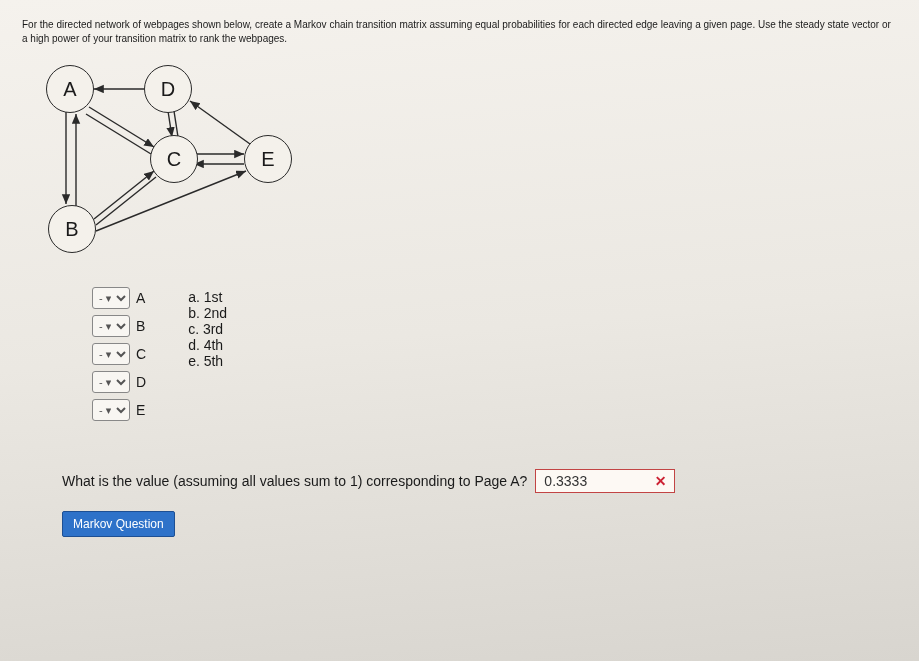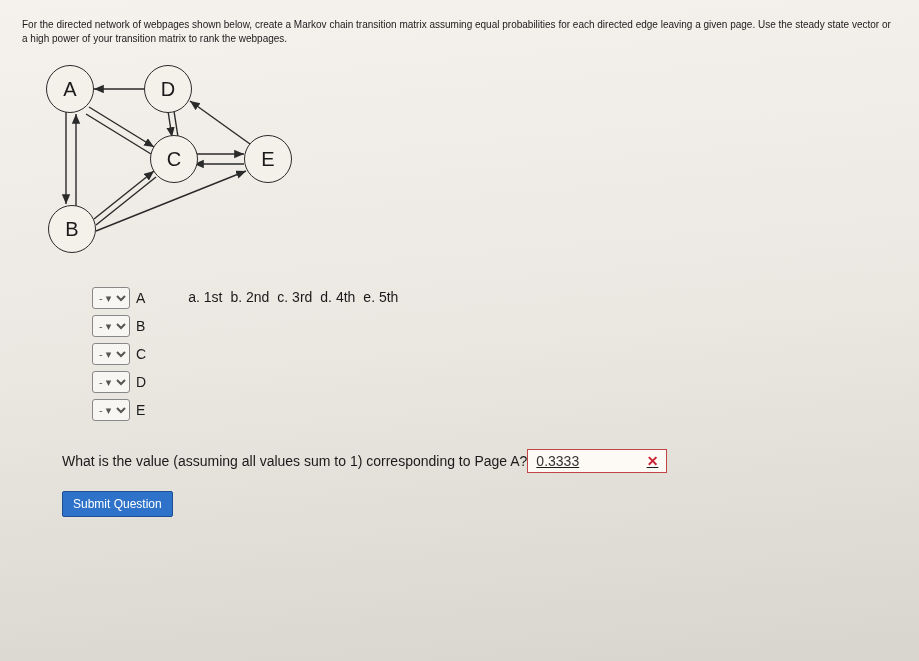--- a/index.html
+++ b/index.html
@@ -53,42 +53,41 @@
       width: 38px;
       height: 22px;
       border: 1px solid #888;
       border-radius: 3px;
       background: #f8f6f2;
       font-size: 11px;
       color: #555;
       padding: 0 2px;
     }
     .match-label { font-size: 14px; font-weight: 500; }
-    .match-col-right { display: flex; flex-direction: row; gap: 8px; padding-top: 2px; }
+    .match-col-right { display: flex; flex-direction: column; padding-top: 2px; }
     .option-row { font-size: 14px; }
     .bottom-q {
-      margin-top: 28px;
+      margin-top: 48px;
       margin-left: 40px;
       display: flex;
       align-items: center;
-      gap: 0;
+      gap: 8px;
       flex-wrap: wrap;
     }
     .bottom-q-text { font-size: 14px; font-weight: 500; }
     .answer-box {
       border: 1px solid #c24444;
       background: #fdf9f4;
       padding: 3px 8px;
       font-size: 14px;
       min-width: 140px;
       display: inline-flex;
       align-items: center;
       justify-content: space-between;
       gap: 60px;
-      text-decoration: underline;
     }
     .answer-val { color: #333; }
     .answer-x { color: #c23; font-weight: bold; cursor: pointer; }
     .submit-btn {
       margin-top: 18px;
       margin-left: 40px;
       background: #2e72c9;
       color: #fff;
       border: 1px solid #1d4f93;
       font-size: 12px;
@@ -167,16 +166,16 @@
 </div>
 
 <div class="bottom-q">
   <span class="bottom-q-text">What is the value (assuming all values sum to 1) corresponding to Page A?</span>
   <span class="answer-box">
     <span class="answer-val">0.3333</span>
     <span class="answer-x">✕</span>
   </span>
 </div>
 
-<button class="submit-btn">Submit Question</button>
+<button class="submit-btn">Markov Question</button>
 
 
 
 
 </body></html>

